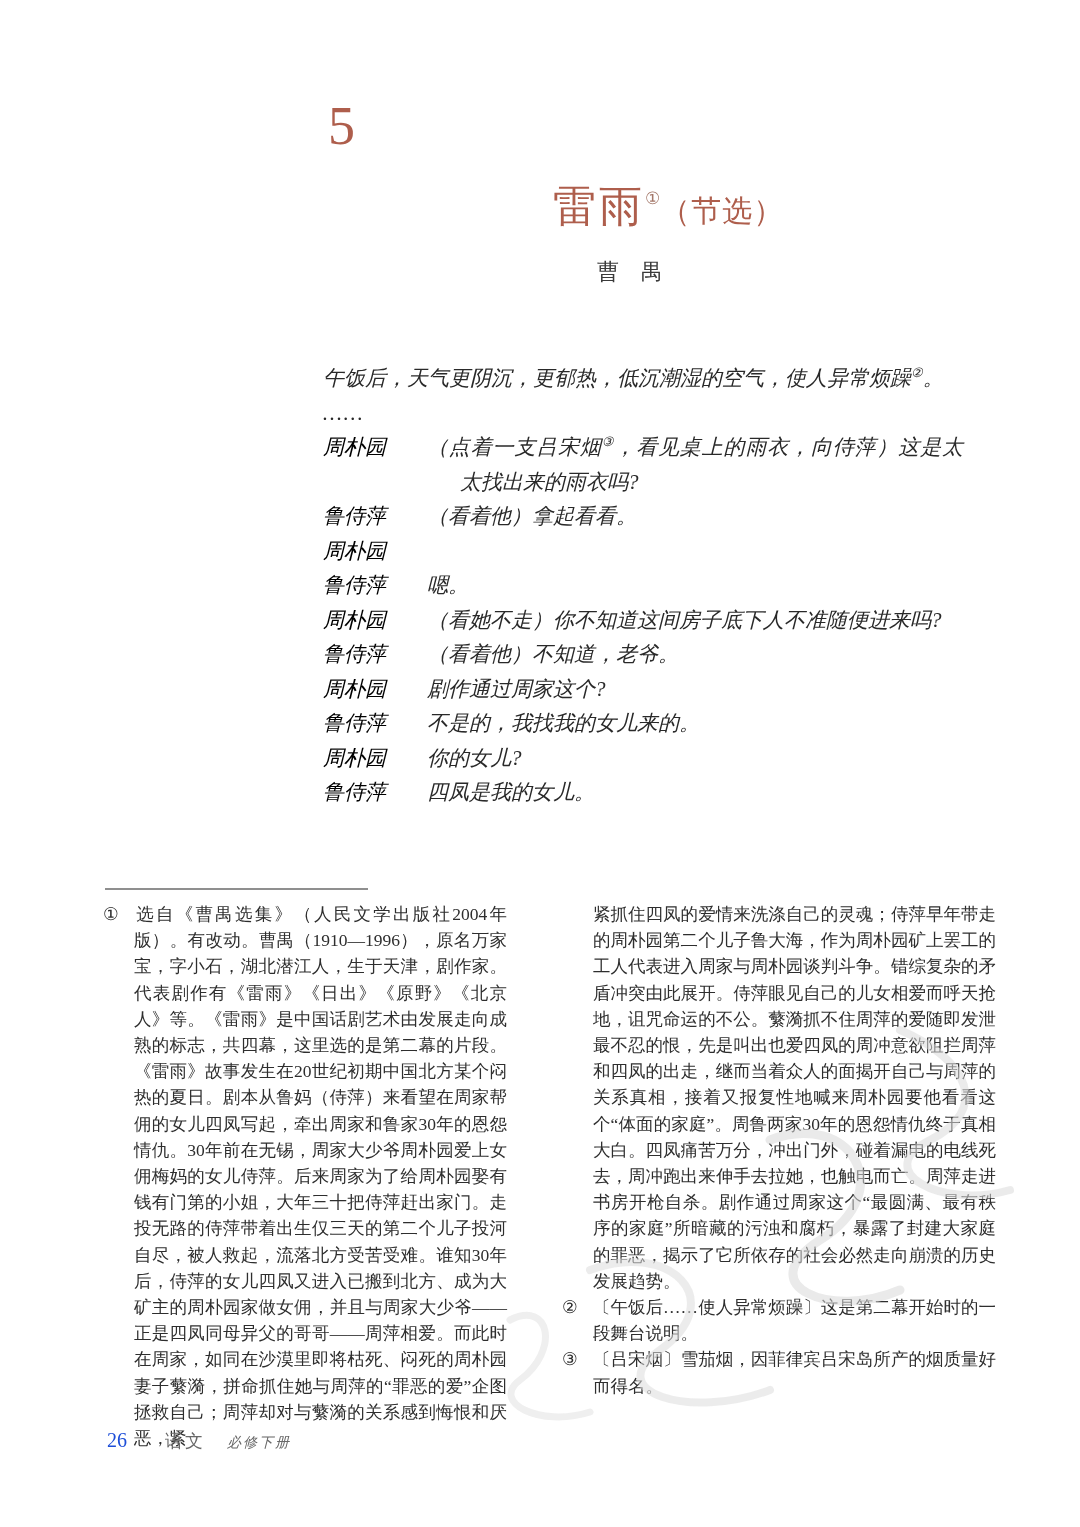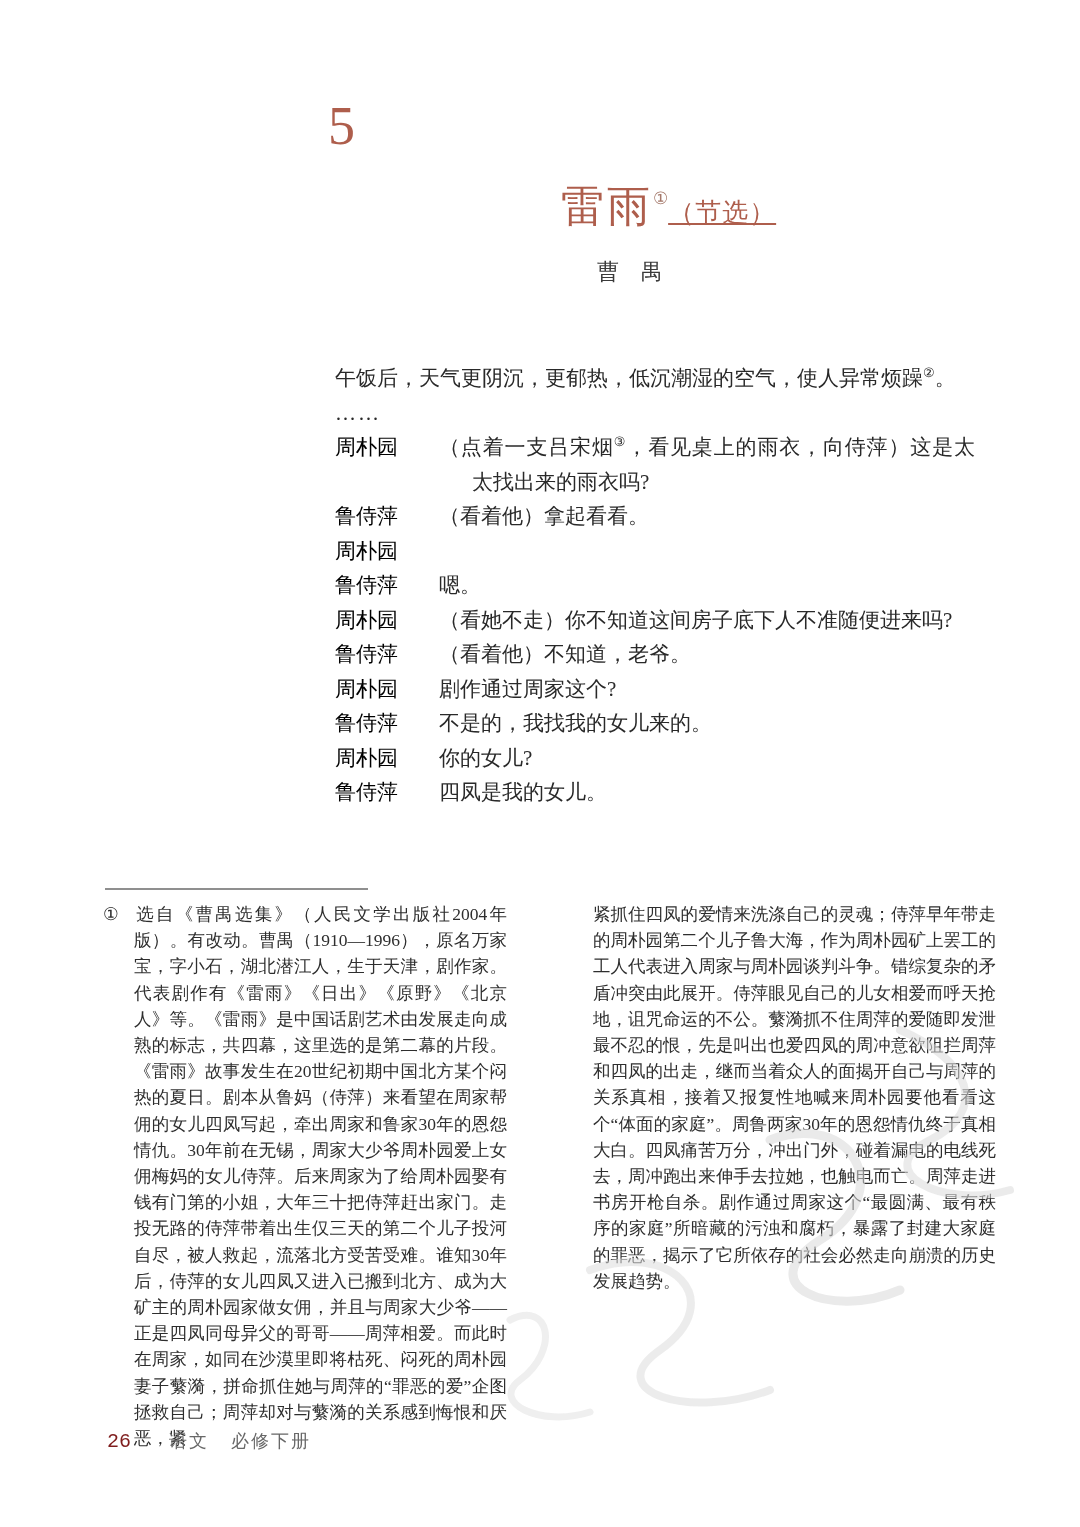--- a/index.html
+++ b/index.html
@@ -10,28 +10,28 @@
   .lesson-number{
     position:absolute;left:328px;top:96px;
     font-size:54px;line-height:60px;color:#ae5e4c;
   }
   .title{
     position:absolute;left:325px;top:178px;width:640px;margin:0;
     text-align:center;font-weight:normal;color:#ae5e4c;white-space:nowrap;
   }
   .title-main{font-size:43px;letter-spacing:3px;margin-left:47px;}
   .title-sup{font-size:17px;position:relative;top:-17px;color:#a4786a;letter-spacing:0;}
-  .title-suffix{font-size:26px;letter-spacing:1px;text-decoration:underline;}
+  .title-suffix{font-size:30px;letter-spacing:1px;}
   .author{
     position:absolute;left:310px;top:257px;width:640px;
     text-align:center;font-size:22px;color:#3a3a3a;
   }
   .content{
-    position:absolute;left:335px;top:361px;width:640px;
-    font-size:21px;line-height:34.5px;color:#292929;
+    position:absolute;left:323px;top:361px;width:640px;
+    font-size:21px;line-height:34.5px;color:#292929;font-style:italic;
   }
   .content p{margin:0;}
   .stage{margin-left:60px;text-align:justify;}
   .ellipsis{letter-spacing:2px;}
   .d-line{display:flex;}
   .speaker{flex:0 0 72px;color:#000000;}
   .speech{flex:1;padding-left:33px;text-indent:-33px;text-align:justify;margin-left:32px;}
   .sup{font-size:13px;vertical-align:super;line-height:0;}
   .fn-rule{
     position:absolute;left:105px;top:888px;width:263px;height:0;
@@ -45,25 +45,25 @@
   .fn-col1{left:103px;width:404px;}
   .fn-col2{left:562px;width:434px;}
   .fn-hang{padding-left:31px;text-indent:-31px;}
   .fn-marker{display:inline-block;width:31px;text-indent:0;}
   .fn-cont{padding-left:31px;}
   .watermark{position:absolute;left:470px;top:1020px;opacity:0.55;}
   .footer{
     position:absolute;left:107px;top:1429px;white-space:nowrap;
   }
   .pgnum{
-    font-family:Liberation Mono, monospace;
-    font-size:20px;color:#7f1d1d;margin-top:42px;
+    font-family:Liberation Serif, serif;
+    font-size:20px;color:#1d4ed8;margin-top:42px;
   }
   .subject{font-size:18px;color:#686868;margin-left:38px;letter-spacing:2px;text-align:center;}
-  .volume{font-size:18px;color:#686868;margin-left:22px;letter-spacing:2px;}
+  .volume{font-size:14px;color:#686868;margin-left:22px;letter-spacing:2px;font-style:italic;}
 </style>
 </head>
 <body>
 
 <div class="page">
 
   <div class="lesson-number">5</div>
 
   <h1 class="title"><span class="title-main">雷雨</span><span class="title-sup">①</span><span class="title-suffix">（节选）</span></h1>
 
@@ -116,20 +116,24 @@
   </div>
 
   <div class="fn-rule"></div>
 
   <div class="fn-col fn-col1">
     <p class="fn-hang"><span class="fn-marker">①</span><span>选自《曹禺选集》（人民文学出版社2004年版）。有改动。曹禺（1910—1996），原名万家宝，字小石，湖北潜江人，生于天津，剧作家。代表剧作有《雷雨》《日出》《原野》《北京人》等。《雷雨》是中国话剧艺术由发展走向成熟的标志，共四幕，这里选的是第二幕的片段。《雷雨》故事发生在20世纪初期中国北方某个闷热的夏日。剧本从鲁妈（侍萍）来看望在周家帮佣的女儿四凤写起，牵出周家和鲁家30年的恩怨情仇。30年前在无锡，周家大少爷周朴园爱上女佣梅妈的女儿侍萍。后来周家为了给周朴园娶有钱有门第的小姐，大年三十把侍萍赶出家门。走投无路的侍萍带着出生仅三天的第二个儿子投河自尽，被人救起，流落北方受苦受难。谁知30年后，侍萍的女儿四凤又进入已搬到北方、成为大矿主的周朴园家做女佣，并且与周家大少爷——正是四凤同母异父的哥哥——周萍相爱。而此时在周家，如同在沙漠里即将枯死、闷死的周朴园妻子蘩漪，拼命抓住她与周萍的“罪恶的爱”企图拯救自己；周萍却对与蘩漪的关系感到悔恨和厌恶，紧</span></p>
   </div>
 
   <div class="fn-col fn-col2">
     <p class="fn-cont">紧抓住四凤的爱情来洗涤自己的灵魂；侍萍早年带走的周朴园第二个儿子鲁大海，作为周朴园矿上罢工的工人代表进入周家与周朴园谈判斗争。错综复杂的矛盾冲突由此展开。侍萍眼见自己的儿女相爱而呼天抢地，诅咒命运的不公。蘩漪抓不住周萍的爱随即发泄最不忍的恨，先是叫出也爱四凤的周冲意欲阻拦周萍和四凤的出走，继而当着众人的面揭开自己与周萍的关系真相，接着又报复性地喊来周朴园要他看看这个“体面的家庭”。周鲁两家30年的恩怨情仇终于真相大白。四凤痛苦万分，冲出门外，碰着漏电的电线死去，周冲跑出来伸手去拉她，也触电而亡。周萍走进书房开枪自杀。剧作通过周家这个“最圆满、最有秩序的家庭”所暗藏的污浊和腐朽，暴露了封建大家庭的罪恶，揭示了它所依存的社会必然走向崩溃的历史发展趋势。</p>
+    <div id="notes">
+        <p class="fn-hang"><span class="fn-marker">②</span><span>〔午饭后……使人异常烦躁〕这是第二幕开始时的一段舞台说明。</span></p>
+        <p class="fn-hang"><span class="fn-marker">③</span><span>〔吕宋烟〕雪茄烟，因菲律宾吕宋岛所产的烟质量好而得名。</span></p>
+      </div>
   </div>
 
   <svg class="watermark" width="590" height="420" viewBox="0 0 590 420" fill="none" xmlns="http://www.w3.org/2000/svg">
     <path d="M430 10 C 500 40, 520 90, 460 120 C 400 150, 470 190, 540 170" stroke="#dcdcdc" stroke-width="8" stroke-linecap="round"></path>
     <path d="M300 120 C 380 90, 430 170, 350 220 C 280 265, 360 300, 430 270" stroke="#d9d9d9" stroke-width="9" stroke-linecap="round"></path>
     <path d="M120 250 C 200 220, 260 280, 190 330 C 130 372, 220 400, 300 370" stroke="#dedede" stroke-width="8" stroke-linecap="round"></path>
     <path d="M40 300 C 80 280, 90 330, 50 360 C 20 382, 70 408, 120 392" stroke="#e2e2e2" stroke-width="7" stroke-linecap="round"></path>
   </svg>
 
   <div class="footer">

